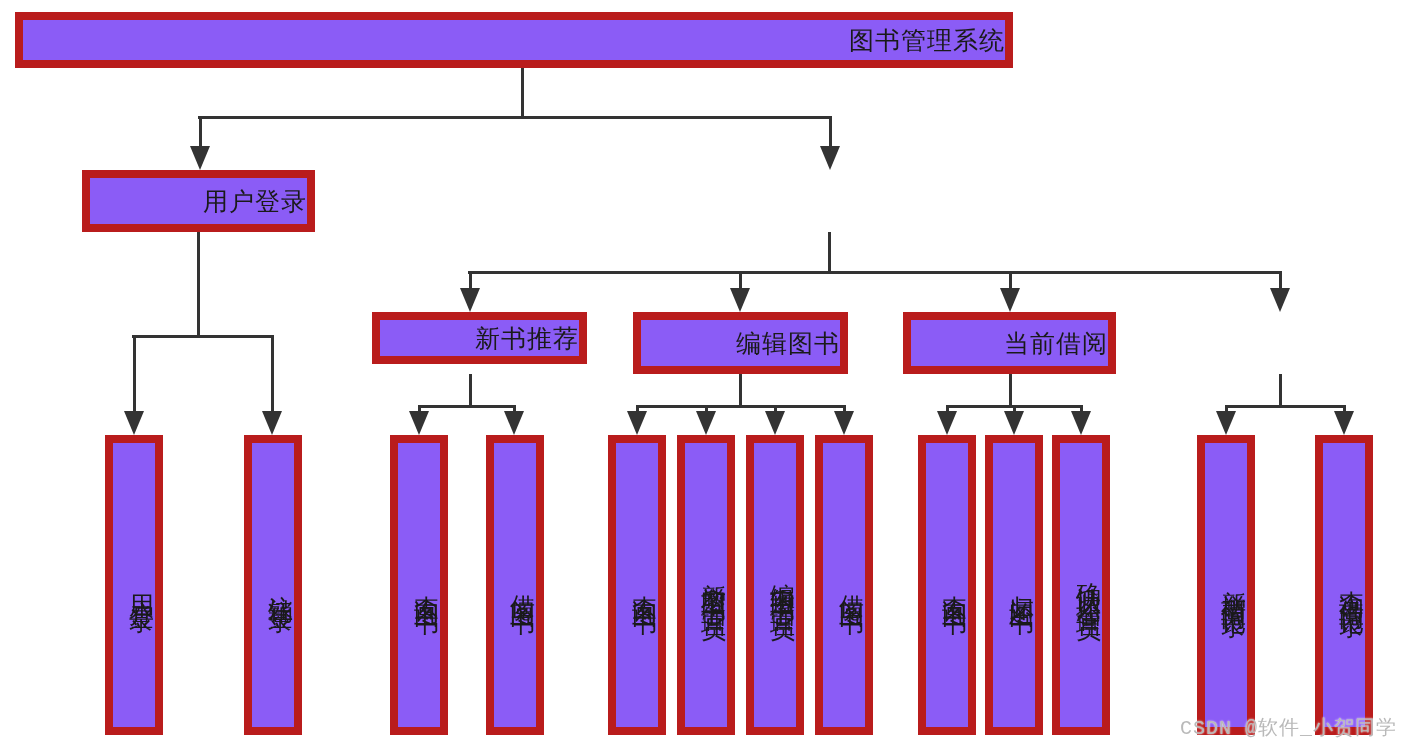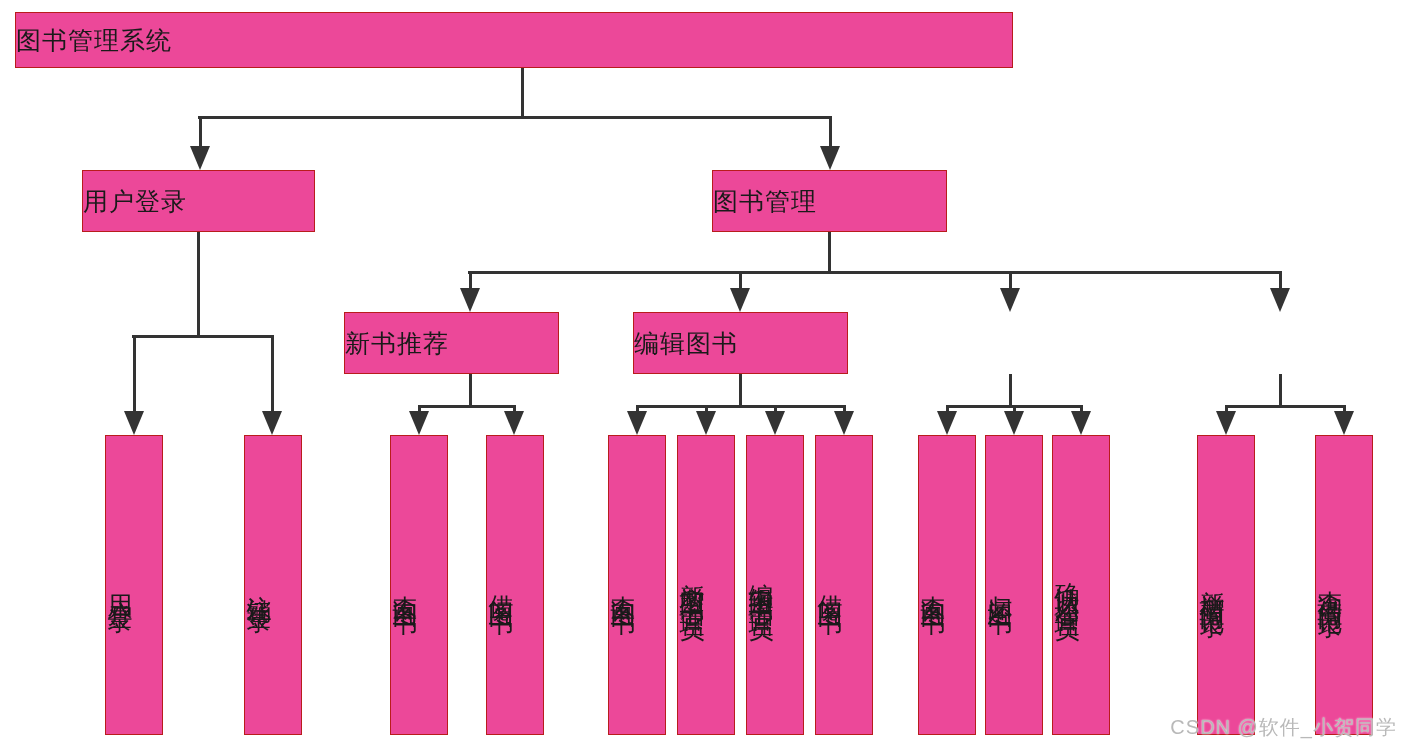--- a/index.html
+++ b/index.html
@@ -1,39 +1,39 @@
 <!DOCTYPE html>
 <html><head>
 <meta charset="utf-8">
 <style>
   html,body{margin:0;padding:0;background:#ffffff;}
   .canvas{
     position:relative;width:1405px;height:747px;background:#ffffff;overflow:hidden;
     font-family:"Liberation Sans", sans-serif;
   }
   .box{
-    position:absolute;box-sizing:border-box;border:1px solid #b91c1c;background:#ec4899;
-    display:flex;align-items:center;justify-content:flex-start;
+    position:absolute;box-sizing:border-box;border:8px solid #b91c1c;background:#8b5cf6;
+    display:flex;align-items:center;justify-content:flex-end;
   }
   .lbl{
     font-size:25px;color:#1a1a1a;white-space:nowrap;letter-spacing:1px;
   }
   .vtext{
     writing-mode:vertical-rl;text-orientation:mixed;
     font-size:25px;letter-spacing:5px;color:#1a1a1a;line-height:1.1;
   }
   .line{position:absolute;background:#333333;}
   .ah{
     position:absolute;width:0;height:0;
     border-left:10px solid transparent;border-right:10px solid transparent;
     border-top:24px solid #333333;
   }
   .wm{
     position:absolute;top:714px;right:8px;font-size:20px;color:#b9b9b9;
-    letter-spacing:1px;white-space:nowrap;text-shadow:0 0 2px #ffffff;z-index:5;
+    letter-spacing:1px;white-space:nowrap;text-shadow:0 0 2px #ffffff;z-index:5;font-family:Liberation Mono, monospace;
   }
 </style>
 </head>
 <body>
 
 <div class="canvas">
 
   <div class="line" style="left:521px;top:68px;width:3px;height:50px"></div>
   <div class="line" style="left:198px;top:116px;width:634px;height:3px"></div>
   <div class="line" style="left:199px;top:116px;width:3px;height:34px"></div>
@@ -93,29 +93,29 @@
   <div class="line" style="left:1343px;top:405px;width:3px;height:9px"></div>
   <div class="ah" style="left:1334px;top:411px"></div>
 
   <div class="box" style="left:15px;top:12px;width:998px;height:56px">
     <span class="lbl">图书管理系统</span>
   </div>
 
   <div class="box" style="left:82px;top:170px;width:233px;height:62px">
     <span class="lbl">用户登录</span>
   </div>
-  <div class="box" style="left:712px;top:170px;width:235px;height:62px">
-    <span class="lbl">图书管理</span>
-  </div>
 
-  <div class="box" style="left:344px;top:312px;width:215px;height:62px">
+  <div class="box" style="left:372px;top:312px;width:215px;height:52px">
     <span class="lbl">新书推荐</span>
   </div>
   <div class="box" style="left:633px;top:312px;width:215px;height:62px">
     <span class="lbl">编辑图书</span>
+  </div>
+  <div class="box" style="left:903px;top:312px;width:213px;height:62px">
+    <span class="lbl">当前借阅</span>
   </div>
 
   <div class="box" style="left:105px;top:435px;width:58px;height:300px">
     <span class="vtext">用户登录</span>
   </div>
   <div class="box" style="left:244px;top:435px;width:58px;height:300px">
     <span class="vtext">注销登录</span>
   </div>
 
   <div class="box" style="left:390px;top:435px;width:58px;height:300px">

